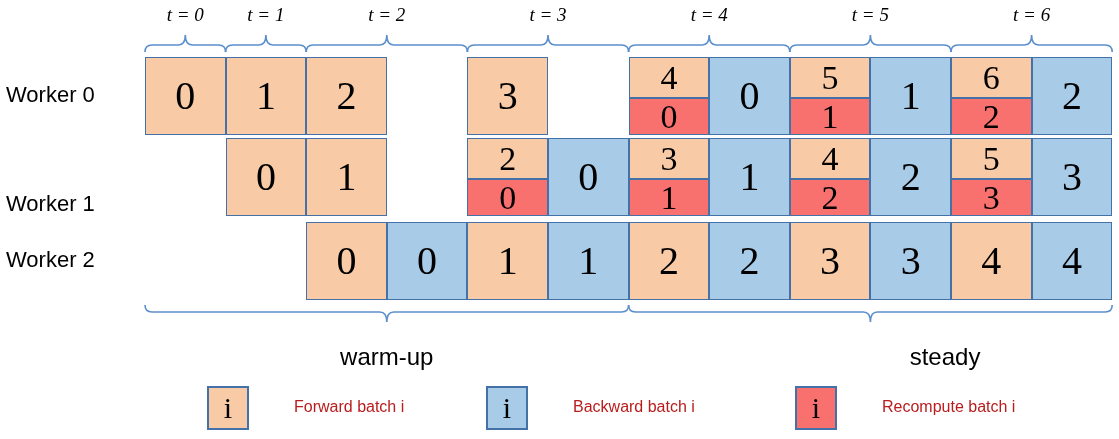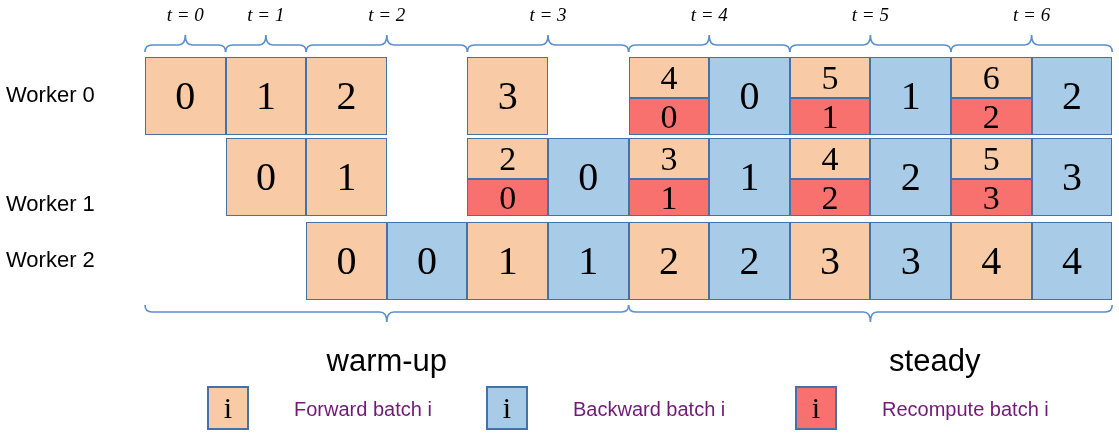--- a/index.html
+++ b/index.html
@@ -21,32 +21,32 @@
   }
   .cell{
     position:absolute;box-sizing:border-box;
     border:1.6px solid #4472A8;
     display:flex;align-items:center;justify-content:center;
     font-size:40px;color:#000;line-height:1;
     font-family:"Liberation Serif", serif;
   }
   .cell.half{font-size:34px;}
   .brace-label{
-    position:absolute;font-size:31px;color:#000;
+    position:absolute;font-size:24px;color:#000;
     text-align:center;white-space:nowrap;
   }
   .legend-swatch{
     position:absolute;box-sizing:border-box;
     border:2px solid #4472A8;
     display:flex;align-items:center;justify-content:center;
     font-size:30px;color:#000;
     font-family:"Liberation Serif", serif;
   }
   .legend-text{
-    position:absolute;font-size:20px;color:#701a75;white-space:nowrap;
+    position:absolute;font-size:16px;color:#b91c1c;white-space:nowrap;
   }
   svg.overlay{position:absolute;left:0;top:0;width:1119px;height:439px;pointer-events:none;}
 </style>
 </head>
 <body>
 
 <div id="stage">
   <svg class="overlay" id="brace-layer">
       <path d="M 145 52
              Q 145 45 152 45

